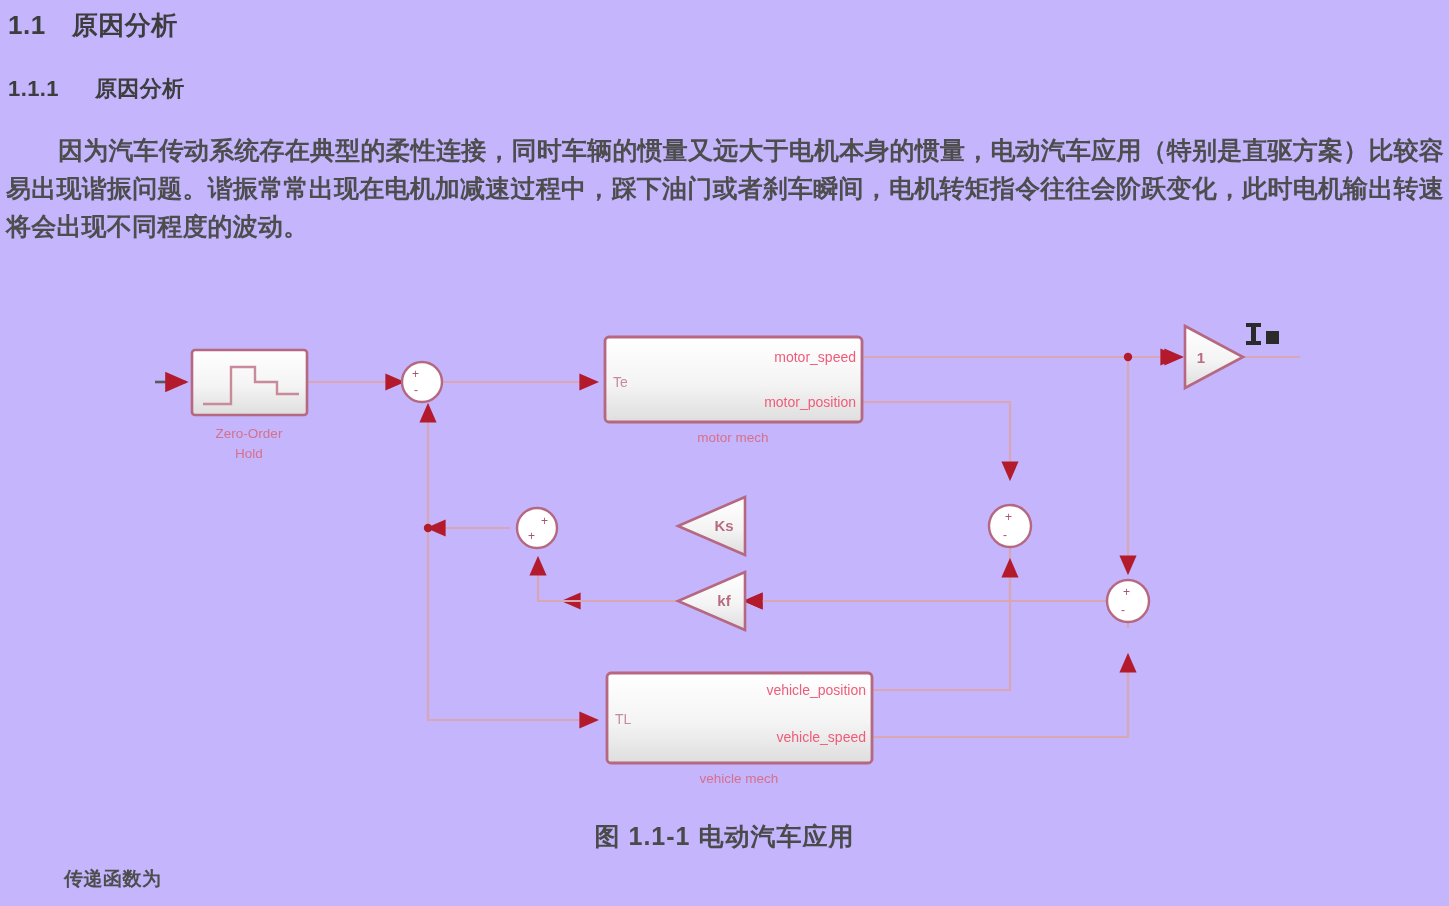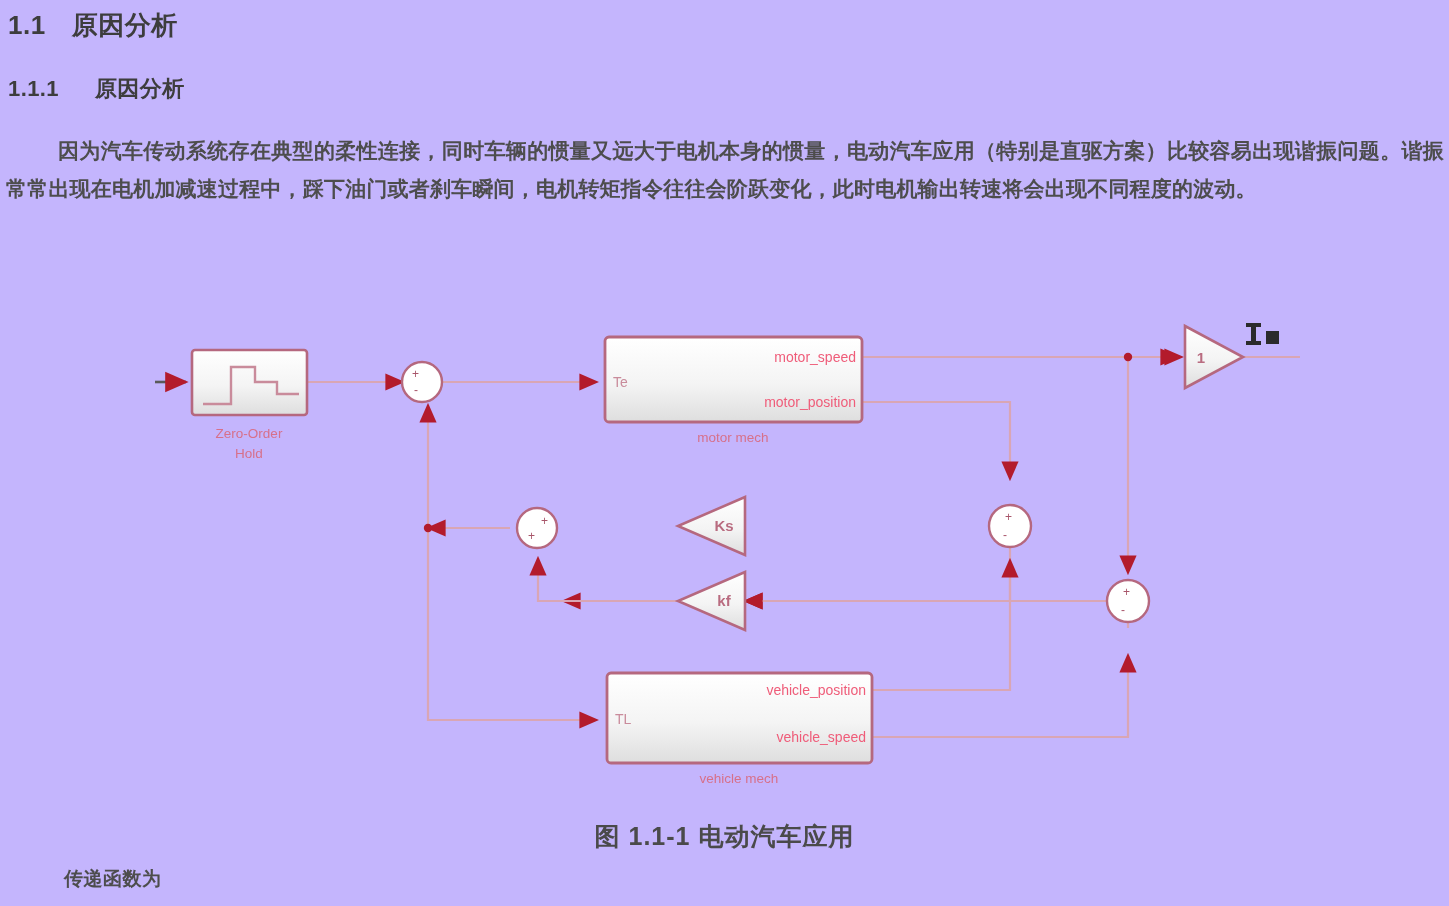--- a/index.html
+++ b/index.html
@@ -47,21 +47,21 @@
     color: #3d3d3d;
     white-space: nowrap;
   }
   .heading2 .num { margin-right: 36px; }
 
   .bodytext {
     position: absolute;
     left: 6px;
     top: 132px;
     width: 1438px;
-    font-size: 21px;
+    font-size: 25px;
     line-height: 38px;
     text-align: justify;
     text-indent: 52px;
     color: #4d4d4d;
     font-weight: bold;
     letter-spacing: 0.2px;
   }
 
   .caption {
     position: absolute;

